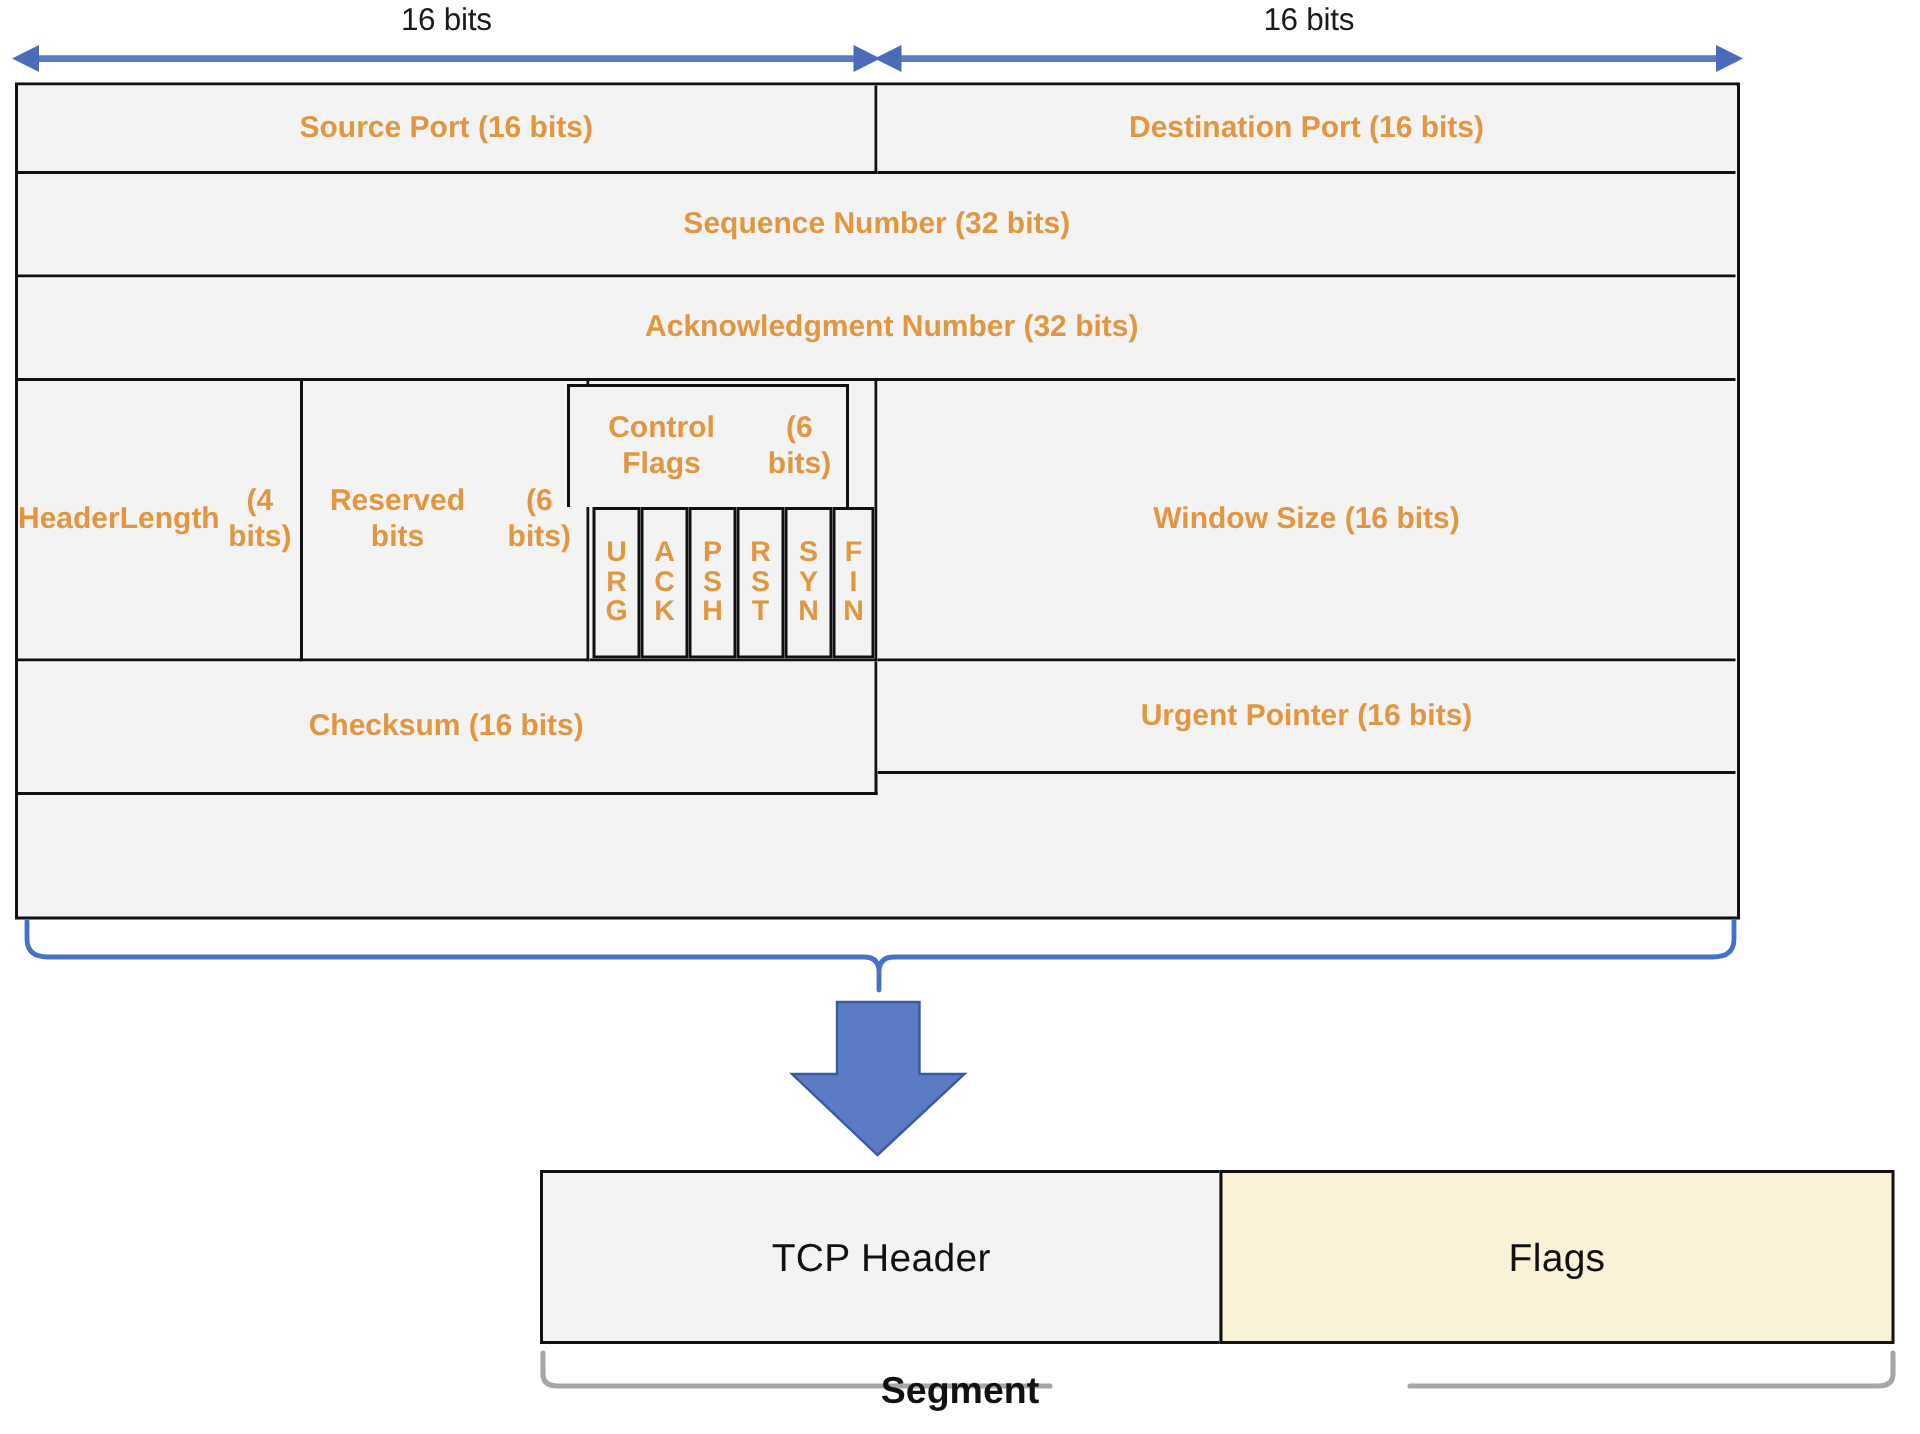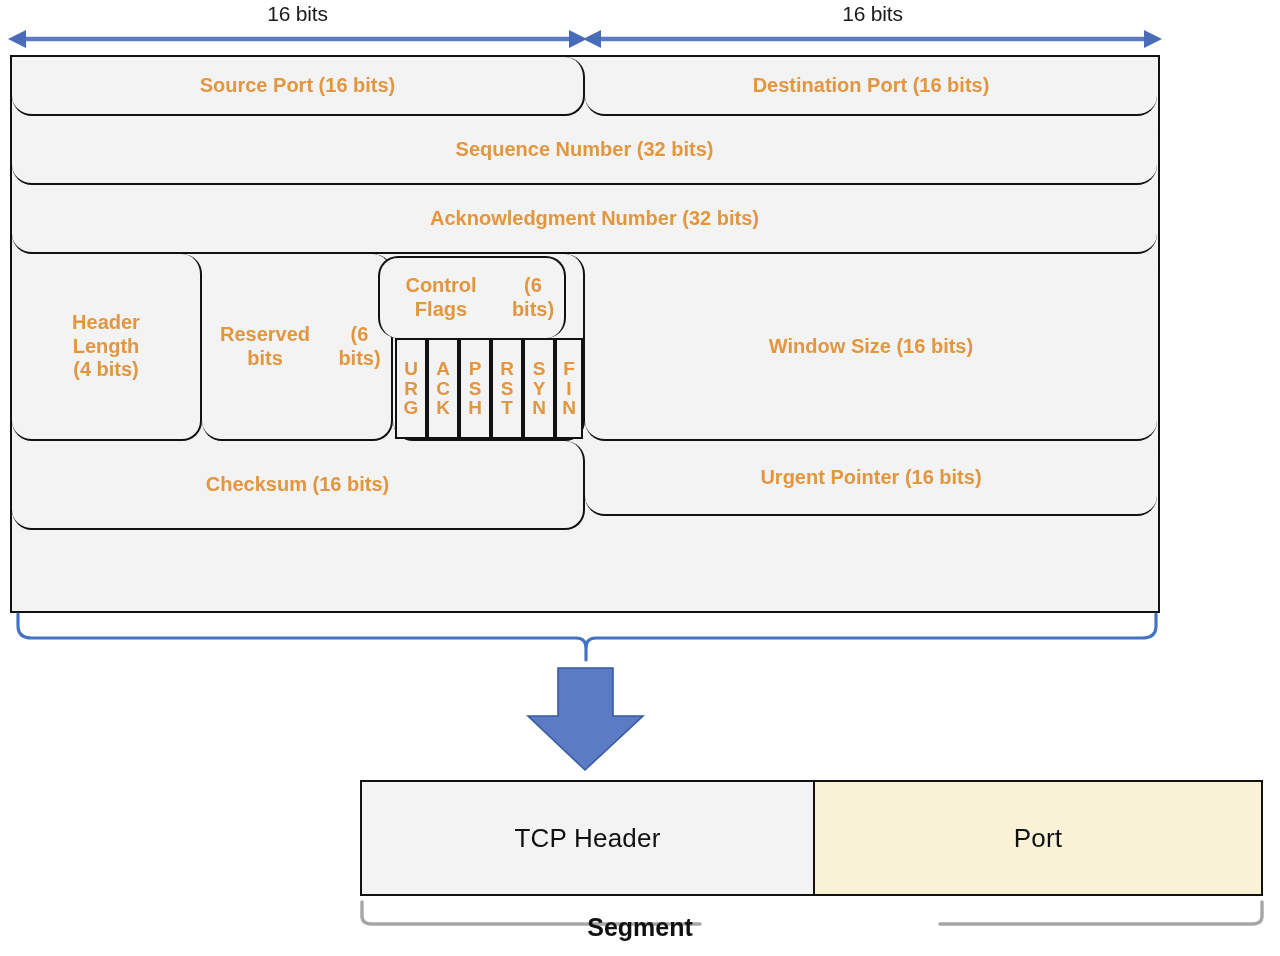--- a/index.html
+++ b/index.html
@@ -38,21 +38,20 @@
     background:#f3f3f3;
     color:#e2963f;
     font-weight:bold;
     display:flex;
     align-items:center;
     justify-content:center;
     text-align:center;
     line-height:1.18;
     font-size:20px;
     overflow:hidden;
-    border-radius:20px;
   }
   .bd-r{border-right:2.5px solid #111111;}
   .bd-b{border-bottom:2.5px solid #111111;}
   .flagcell{
     position:absolute;
     box-sizing:border-box;
     border:2px solid #111111;
     background:#f3f3f3;
     color:#e2963f;
     font-weight:bold;
@@ -119,21 +118,21 @@
 
   <div class="tcp-table">
 
     <div class="cell bd-r bd-b" style="left:0;top:0;width:573px;height:59px;">Source Port (16 bits)</div>
     <div class="cell bd-b" style="left:573px;top:0;width:572px;height:59px;">Destination Port (16 bits)</div>
 
     <div class="cell bd-b" style="left:0;top:59px;width:1145px;height:69px;">Sequence Number (32 bits)</div>
 
     <div class="cell bd-b" style="left:0;top:128px;width:1145px;height:69px;padding-left:20px;">Acknowledgment Number (32 bits)</div>
 
-    <div class="cell bd-r bd-b" style="left:0;top:197px;width:190px;height:187px;flex-direction:column;">
+    <div class="cell bd-r bd-b" style="left:0;top:197px;width:190px;height:187px;flex-direction:row;">
       <span>Header</span>
       <span>Length</span>
       <span>(4 bits)</span>
     </div>
 
     <div class="cell bd-r bd-b" style="left:190px;top:197px;width:191px;height:187px;flex-direction:row;">
       <span>Reserved bits</span>
       <span>(6 bits)</span>
     </div>
 
@@ -184,21 +183,21 @@
   <svg class="brace-svg" width="1280" height="52">
     <path d="M 18 2 L 18 14 Q 18 26 32 26 L 576 26 Q 586 26 586 36 L 586 48
              M 586 36 Q 586 26 596 26 L 1142 26 Q 1156 26 1156 14 L 1156 2" fill="none" stroke="#4472c4" stroke-width="3.2" stroke-linecap="round" stroke-linejoin="round"></path>
   </svg>
 
   <svg class="bigarrow-svg" width="1280" height="115">
     <polygon points="558,8 613,8 613,56 643,56 585,110 528,56 558,56" fill="#5b7bc4" stroke="#3a5ba0" stroke-width="1.6"></polygon>
   </svg>
 
   <div class="segbox" id="seg-header">TCP Header</div>
-  <div class="segbox" id="seg-data">Port</div>
+  <div class="segbox" id="seg-data">Flags</div>
 
   <svg class="segbrace-svg" width="1280" height="48">
     <path d="M 362 4 L 362 18 Q 362 26 372 26 L 700 26" fill="none" stroke="#a6a6a6" stroke-width="3.4" stroke-linecap="round" stroke-linejoin="round"></path>
     <path d="M 940 26 L 1252 26 Q 1262 26 1262 18 L 1262 4" fill="none" stroke="#a6a6a6" stroke-width="3.4" stroke-linecap="round" stroke-linejoin="round"></path>
   </svg>
 
   <div class="segment-label">Segment</div>
 
 </div>
 

